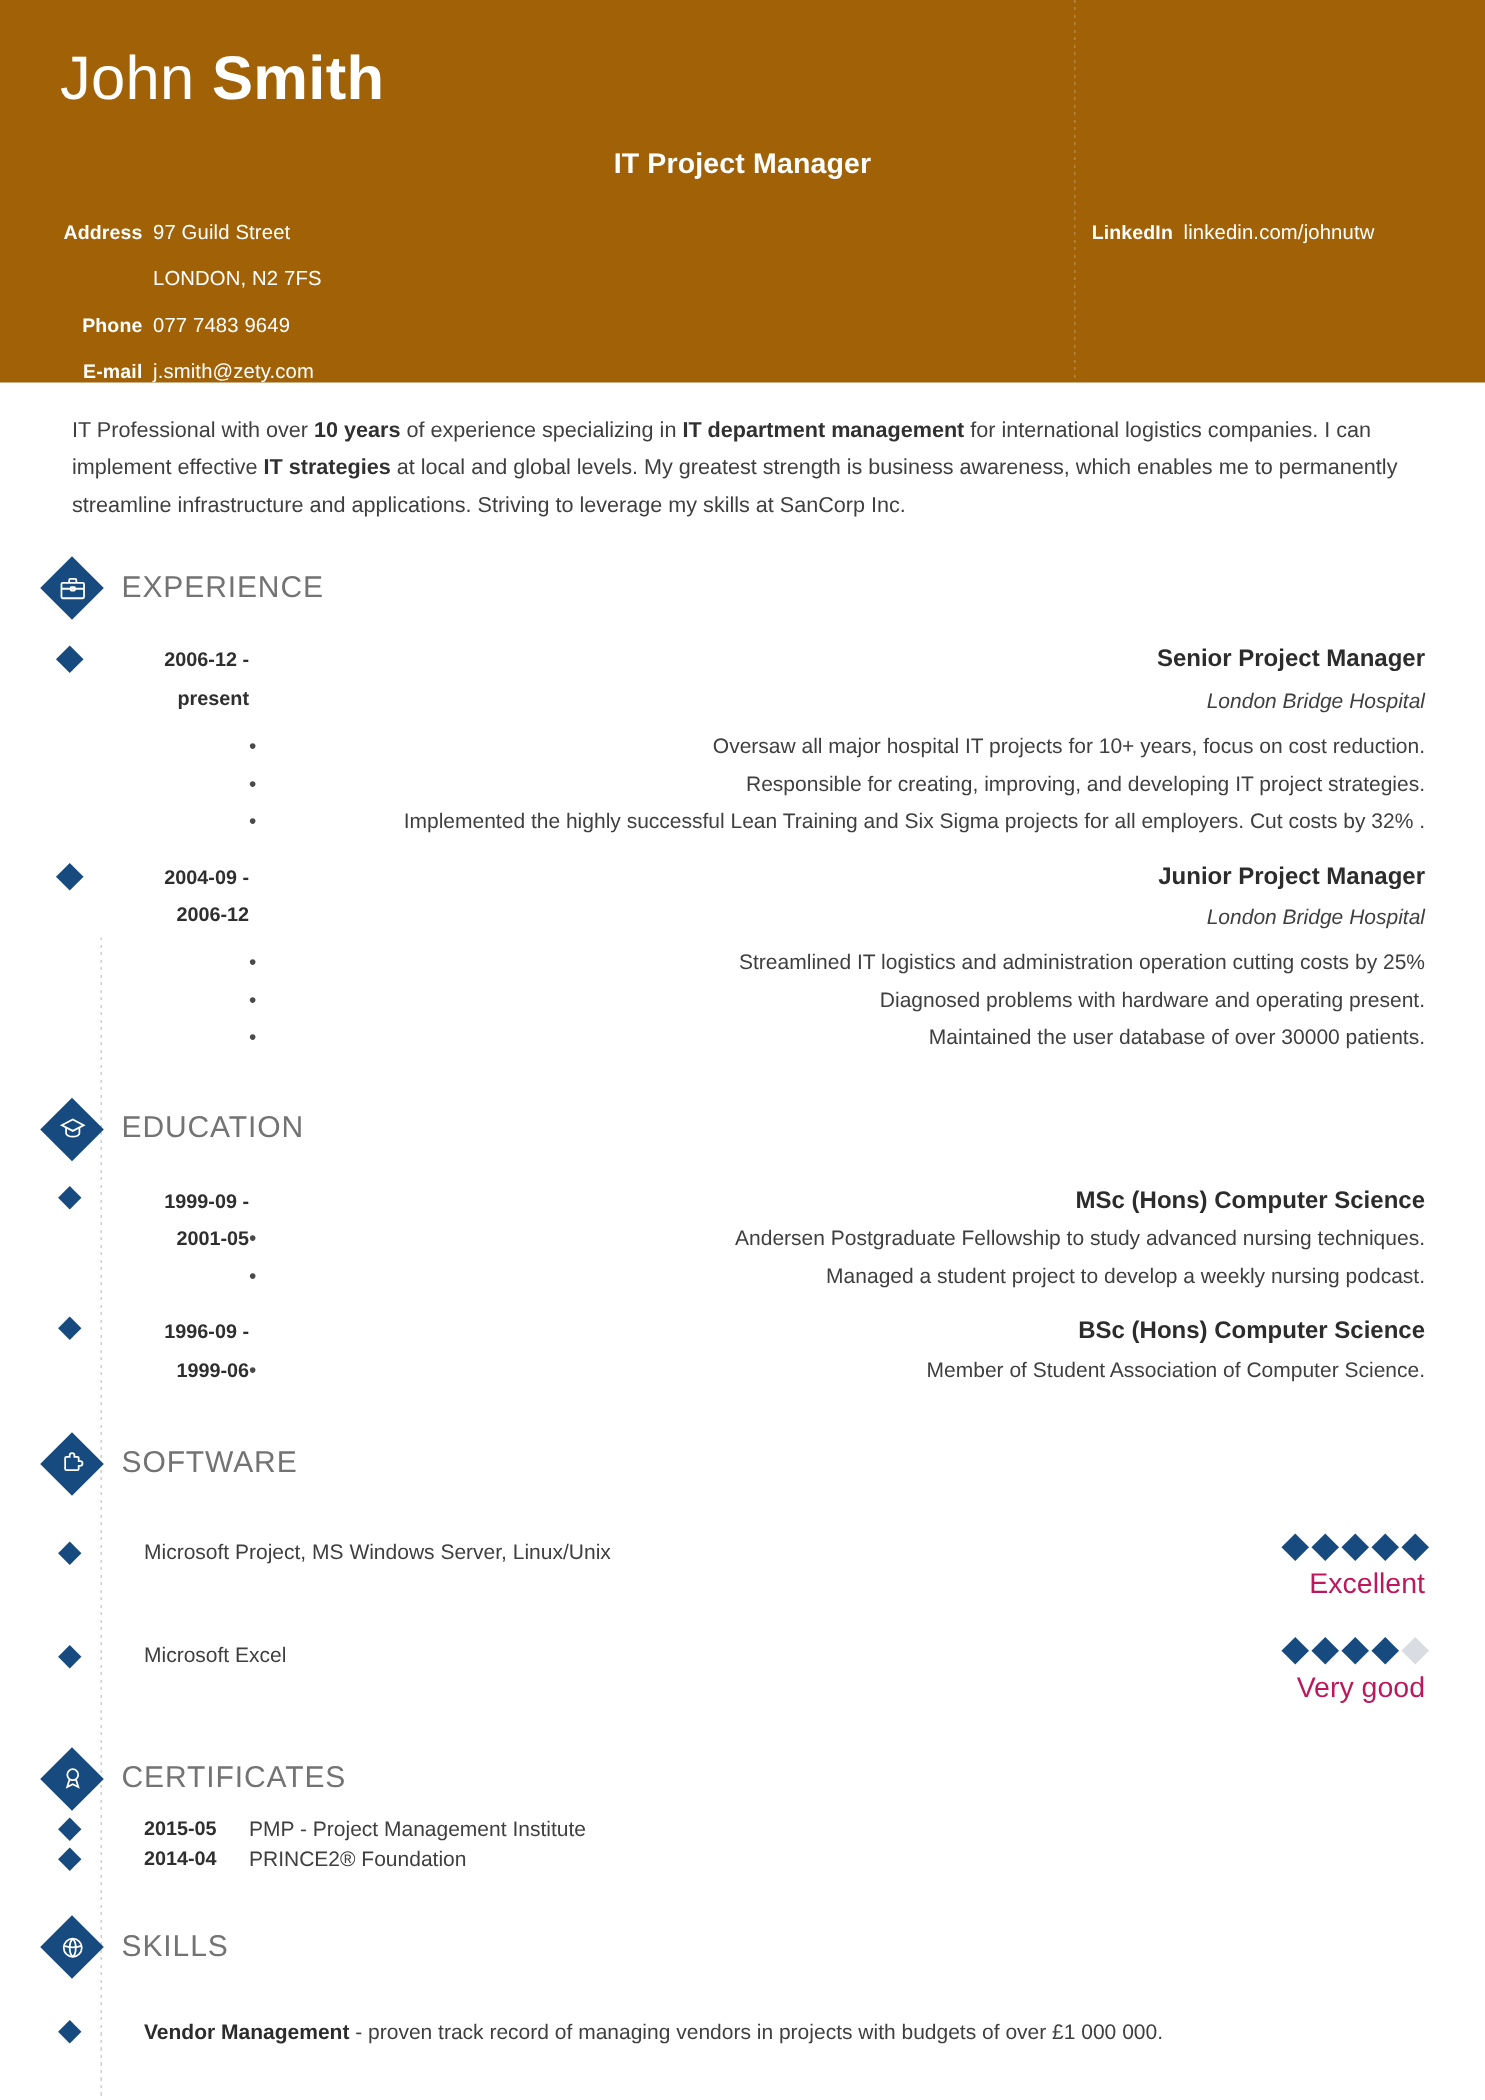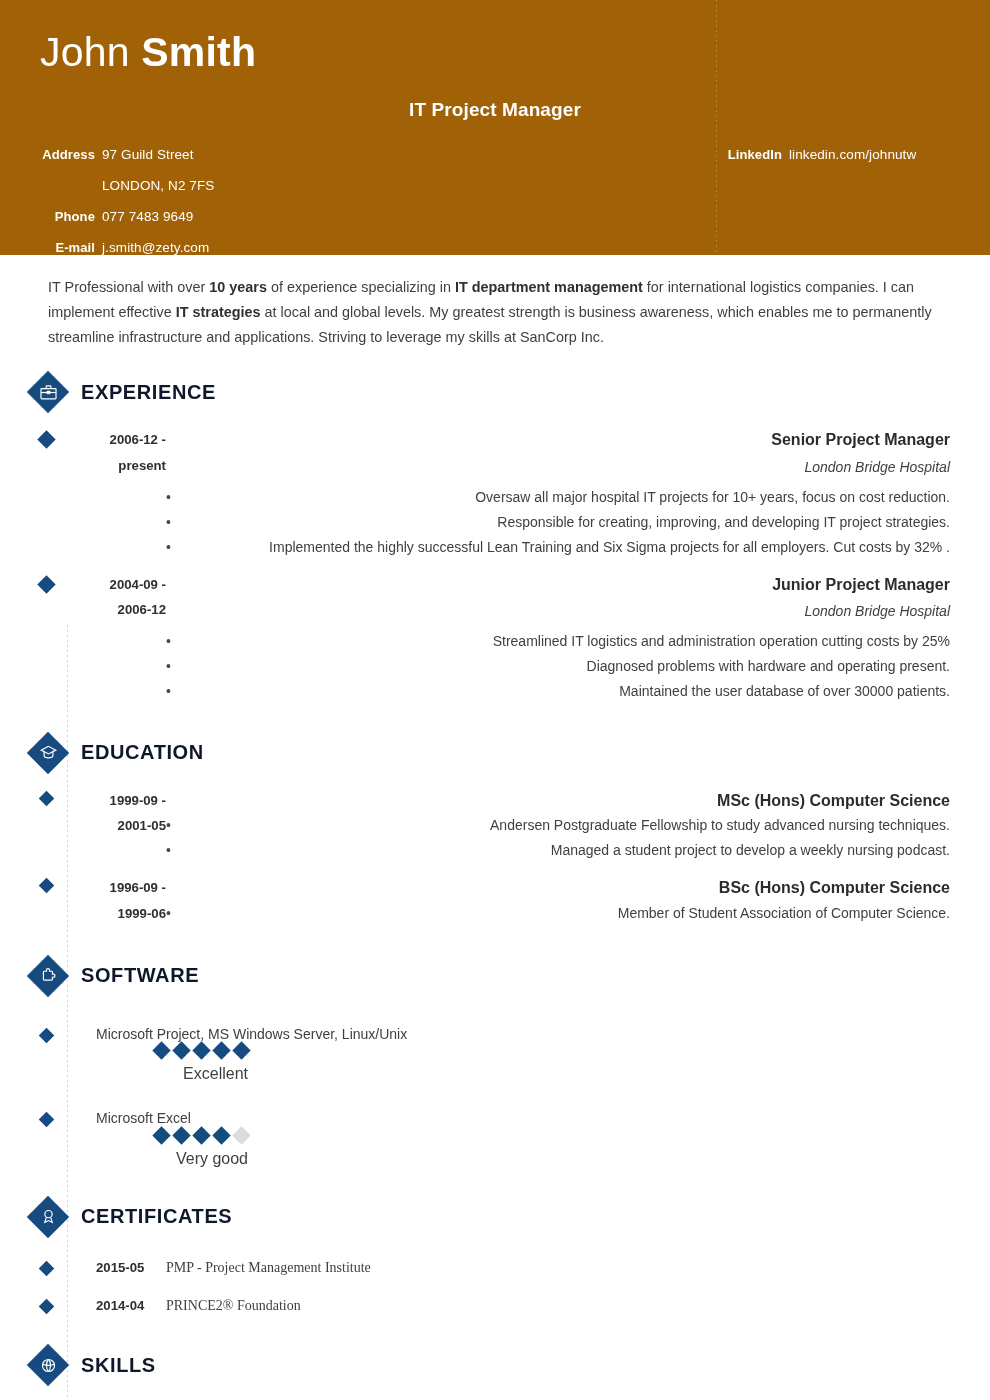--- a/index.html
+++ b/index.html
@@ -154,22 +154,22 @@
     position: relative;
     z-index: 2;
     width: 19px;
     height: 19px;
     fill: none;
     stroke: #ffffff;
     stroke-width: 1.5;
   }
   .section-title {
     font-size: 20px;
-    font-weight: 700;
-    color: #0f172a;
+    font-weight: 400;
+    color: #737373;
     letter-spacing: 0.6px;
     margin-left: 12px;
   }
 
   
   .entry {
     position: relative;
     display: flex;
     margin-top: 12px;
     padding-left: 28px;
@@ -236,21 +236,20 @@
   }
   .bullets.tight { margin-top: 0; }
 
   
   .sw-row {
     position: relative;
     display: flex;
     align-items: flex-start;
     padding-left: 28px;
     margin-top: 26px;
-    flex-direction: column;
   }
   .sw-name {
     font-size: 14px;
     color: #3f3f3f;
     flex: 1;
     padding-left: 28px;
     line-height: 1.4;
   }
   .sw-rating {
     flex: none;
@@ -259,46 +258,44 @@
   }
   .dots { display: flex; justify-content: flex-end; gap: 7px; }
   .dot {
     width: 13px;
     height: 13px;
     transform: rotate(45deg);
     background: #174a7e;
   }
   .dot.off { background: #d9dde1; }
   .rating-label {
-    font-size: 16px;
-    color: #404040;
+    font-size: 19px;
+    color: #be185d;
     margin-top: 8px;
   }
 
   
   .cert-row {
     position: relative;
     display: flex;
     padding-left: 28px;
-    margin-top: 18px;
   }
   .cert-date {
     width: 98px;
     flex: none;
     font-size: 13.2px;
     font-weight: 700;
     color: #2f2f2f;
     padding-left: 28px;
     line-height: 1.45;
   }
   .cert-name {
     font-size: 14px;
     color: #3f3f3f;
     line-height: 1.45;
-    font-family: Liberation Serif, serif;
   }
 
   
   .skill-row {
     position: relative;
     padding-left: 28px;
     margin-top: 23px;
   }
   .skill-text {
     font-size: 14px;

